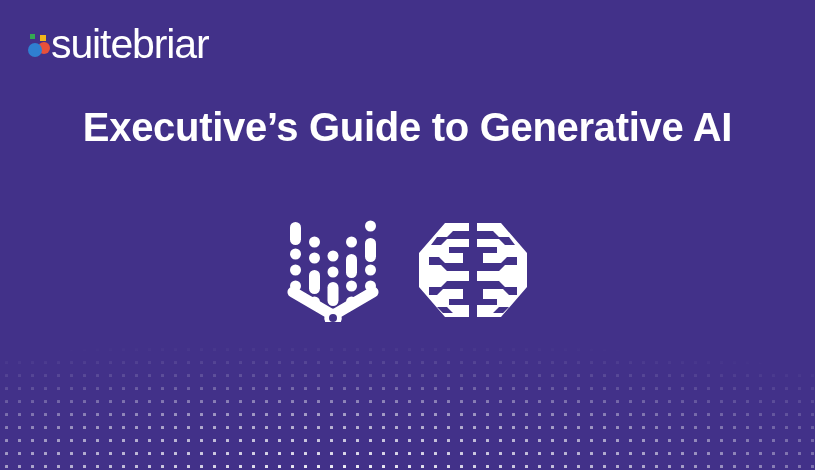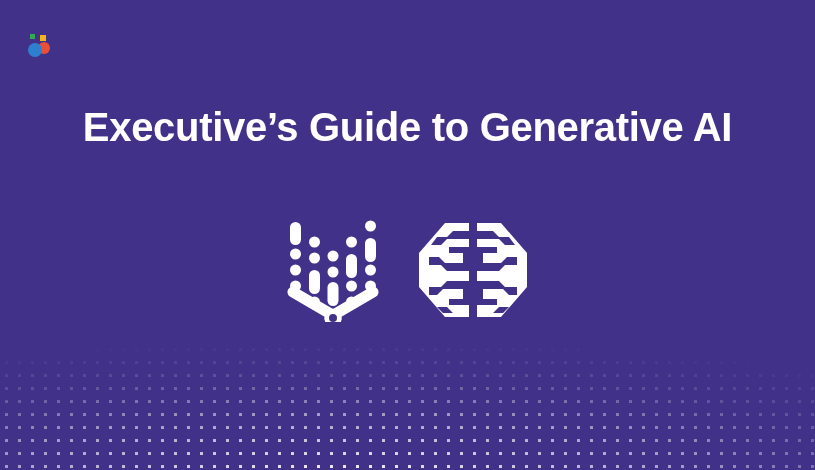--- a/index.html
+++ b/index.html
@@ -141,20 +141,21 @@
     </g>
   </svg>
 
   <div class="logo">
     <span class="logo-mark">
       <span class="sq-green"></span>
       <span class="sq-yellow"></span>
       <span class="ci-red"></span>
       <span class="ci-blue"></span>
     </span>
+    <span class="logo-word">suitebriar</span>
   </div>
 
   <div class="headline">Executive’s Guide to Generative AI</div>
 
   <div class="icon-row">
 
     <svg width="92" height="104" viewBox="0 0 92 104" aria-hidden="true">
       <g fill="#ffffff">
 
         <rect x="3" y="4" width="11" height="23" rx="5.5"></rect>

